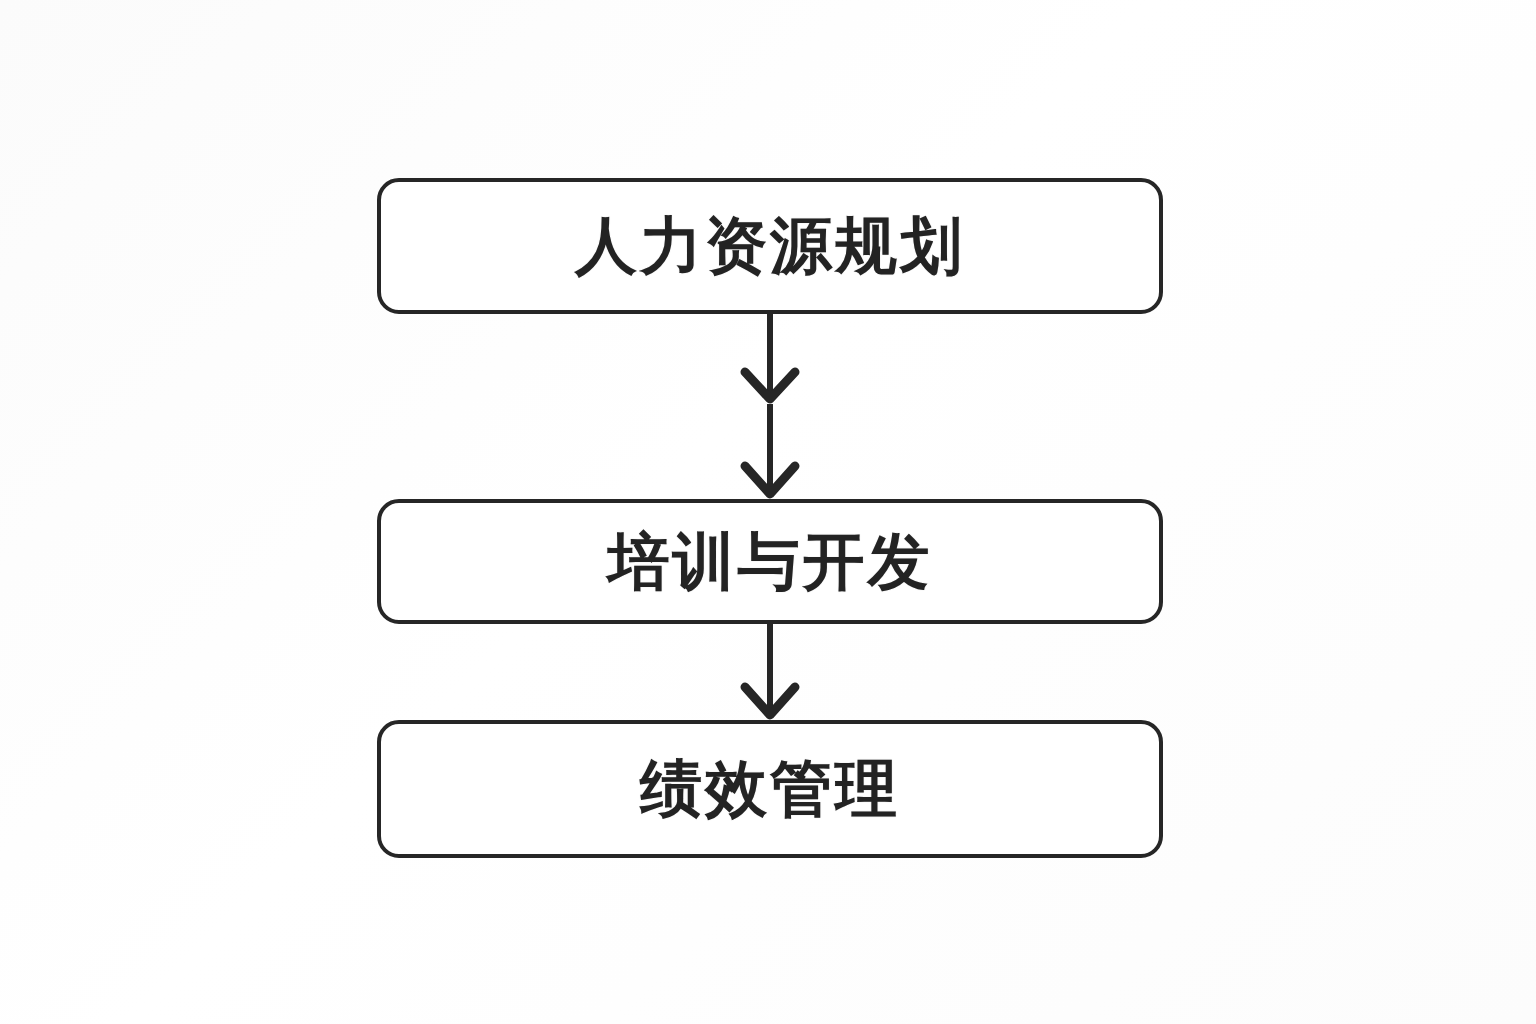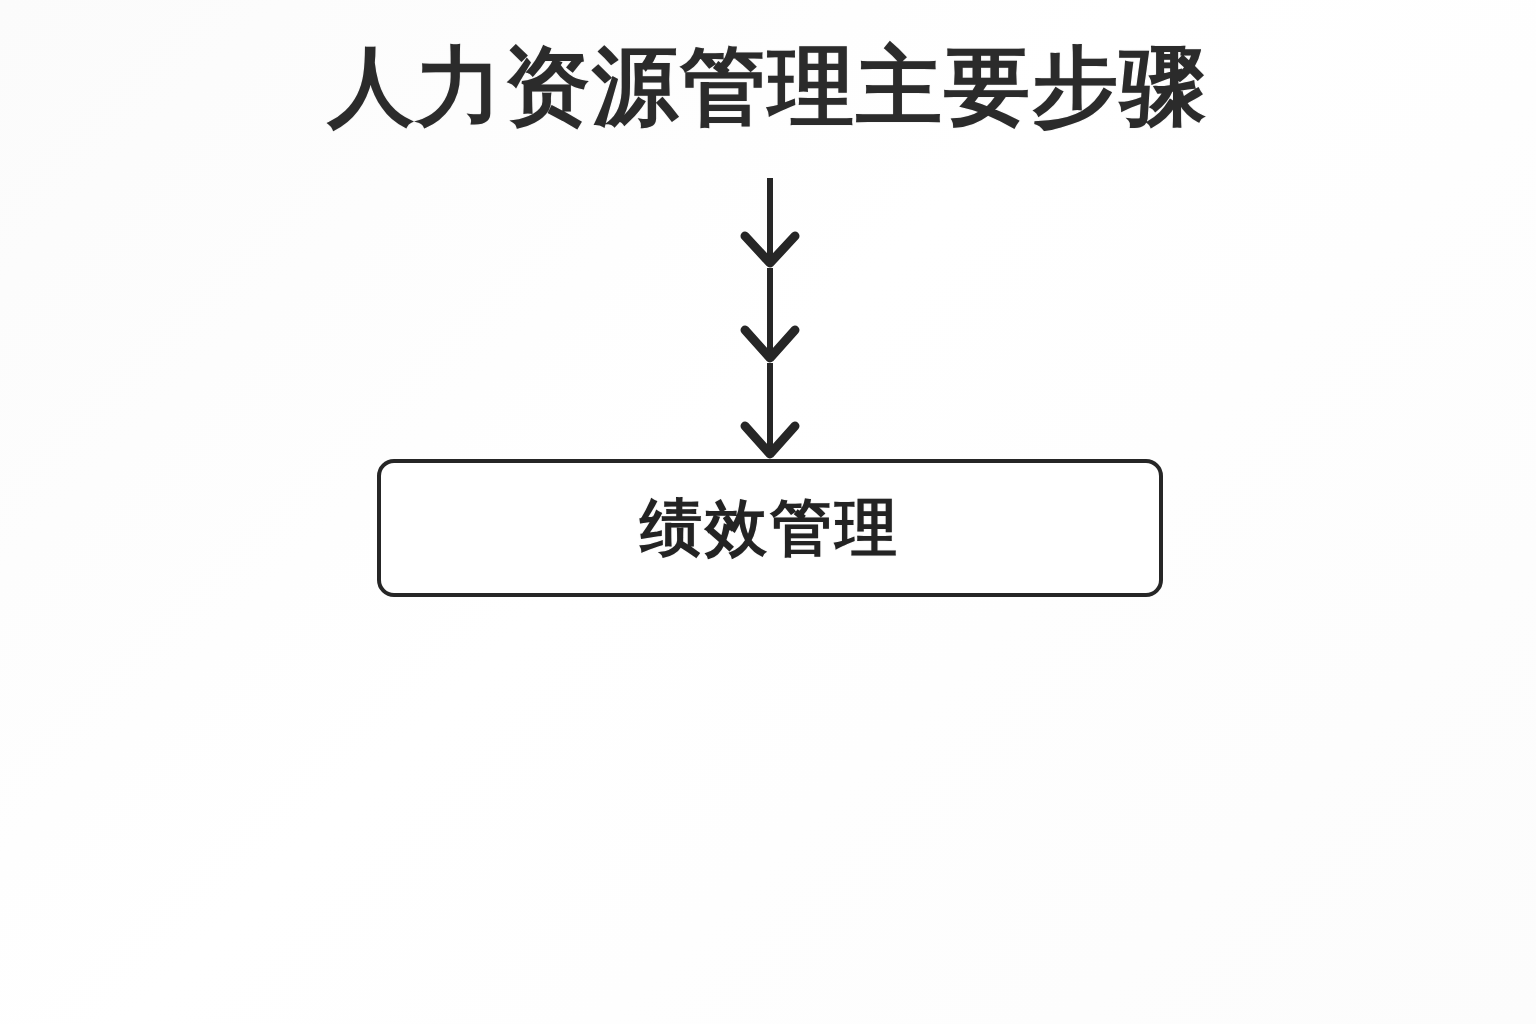--- a/index.html
+++ b/index.html
@@ -68,21 +68,21 @@
     color: #232323;
     letter-spacing: 3px;
     white-space: nowrap;
     text-shadow: 0 0 1px rgba(120,120,120,0.45);
   }
 
   
   .node-h1 { height: 136px; }
   .node-h2 { height: 131px; }
   .node-h3 { height: 125px; }
-  .node-h4 { height: 138px; border-radius: 17px; }
+  .node-h4 { height: 138px; }
 
   
   .connector {
     position: relative;
     width: 786px;
     display: block;
   }
   .conn-h1 { height: 90px; }
   .conn-h2 { height: 95px; }
   .conn-h3 { height: 96px; }
@@ -94,40 +94,49 @@
     width: 786px;
     height: 100%;
     display: block;
   }
 </style>
 </head>
 <body>
 
 <div id="canvas">
 
-  <div class="chart-title">人力资源管理主要步骤</div>
 
   <div class="flow">
 
+    <div class="node-wrap">
+      <div class="node node-h1">
+        <span class="node-label">人力资源规划</span>
+      </div>
+    </div>
 
     <div class="connector conn-h1">
       <svg viewBox="0 0 786 90" preserveAspectRatio="none">
         <line x1="393" y1="0" x2="393" y2="82" stroke="#262626" stroke-width="6"></line>
         <polyline points="368,58 393,85 418,58" fill="none" stroke="#262626" stroke-width="9" stroke-linecap="round" stroke-linejoin="round"></polyline>
       </svg>
     </div>
 
 
     <div class="connector conn-h2">
       <svg viewBox="0 0 786 95" preserveAspectRatio="none">
         <line x1="393" y1="0" x2="393" y2="87" stroke="#262626" stroke-width="6"></line>
         <polyline points="368,62 393,90 418,62" fill="none" stroke="#262626" stroke-width="9" stroke-linecap="round" stroke-linejoin="round"></polyline>
       </svg>
     </div>
 
+    <div class="node-wrap">
+      <div class="node node-h3">
+        <span class="node-label">培训与开发</span>
+      </div>
+    </div>
 
     <div class="connector conn-h3">
       <svg viewBox="0 0 786 96" preserveAspectRatio="none">
         <line x1="393" y1="0" x2="393" y2="88" stroke="#262626" stroke-width="6"></line>
         <polyline points="368,63 393,91 418,63" fill="none" stroke="#262626" stroke-width="9" stroke-linecap="round" stroke-linejoin="round"></polyline>
       </svg>
     </div>
 
     <div class="node-wrap">
       <div class="node node-h4">

